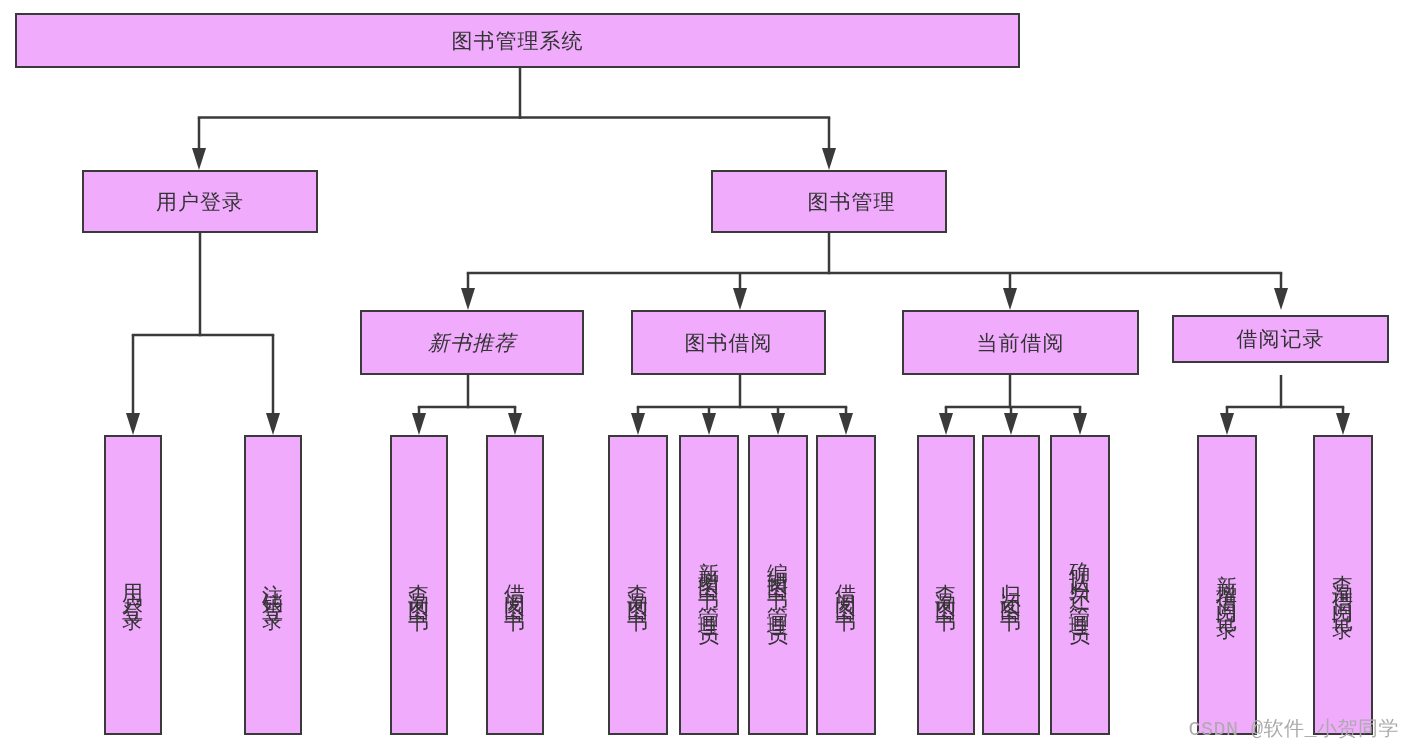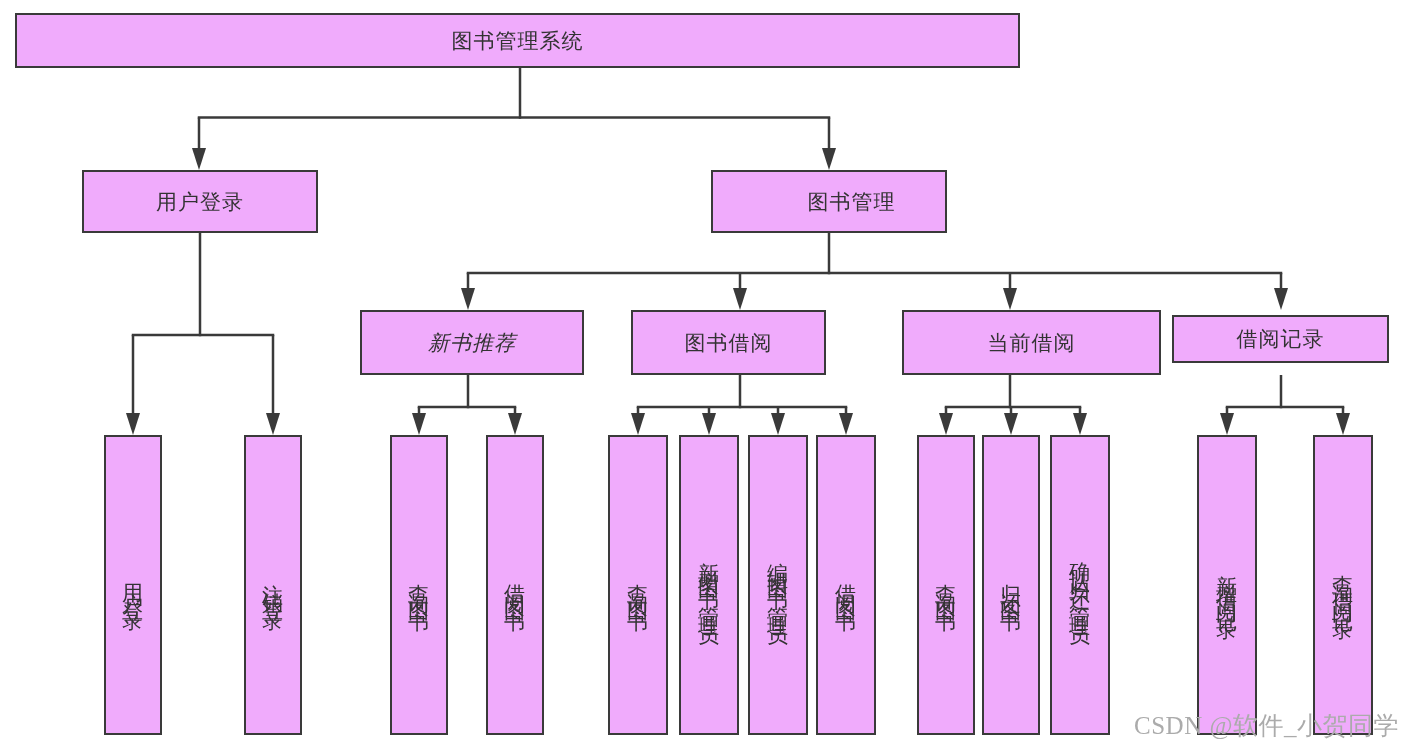--- a/index.html
+++ b/index.html
@@ -40,25 +40,25 @@
     text-orientation: mixed;
     letter-spacing: 9px;
     font-size: 21px;
     line-height: 1;
     white-space: nowrap;
   }
   .watermark {
     position: absolute;
     right: 6px;
     bottom: 5px;
-    font-size: 25px;
+    font-size: 20px;
     color: #ababab;
     letter-spacing: 0.5px;
     z-index: 5;
-    font-family: Liberation Serif, serif;
+    font-family: Liberation Mono, monospace;
   }
 </style>
 </head>
 <body>
 
 <div id="stage">
 
   <svg id="wires" viewBox="0 0 1405 747" xmlns="http://www.w3.org/2000/svg" fill="none" stroke="#3a3a3a" stroke-width="2.5">
 
     <g>
@@ -135,21 +135,21 @@
     </g>
   </svg>
 
   <div class="node hnode" style="left:15px; top:13px; width:1005px; height:55px;">图书管理系统</div>
 
   <div class="node hnode" style="left:82px; top:170px; width:236px; height:63px;">用户登录</div>
   <div class="node hnode" style="left:711px; top:170px; width:236px; height:63px;padding-left:45px;">图书管理</div>
 
   <div class="node hnode" style="left:360px; top:310px; width:224px; height:65px;font-style:italic;">新书推荐</div>
   <div class="node hnode" style="left:631px; top:310px; width:195px; height:65px;">图书借阅</div>
-  <div class="node hnode" style="left:902px; top:310px; width:259px; height:65px;">当前借阅</div>
+  <div class="node hnode" style="left:902px; top:310px; width:237px; height:65px;">当前借阅</div>
   <div class="node hnode" style="left:1172px; top:315px; width:217px; height:48px;">借阅记录</div>
 
   <div class="node vnode" style="left:104px; top:435px; width:58px; height:300px;">
     <span>用户登录</span>
     </div>
   <div class="node vnode" style="left:244px; top:435px; width:58px; height:300px;">
     <span>注销登录</span>
     </div>
 
   <div class="node vnode" style="left:390px; top:435px; width:58px; height:300px;">

